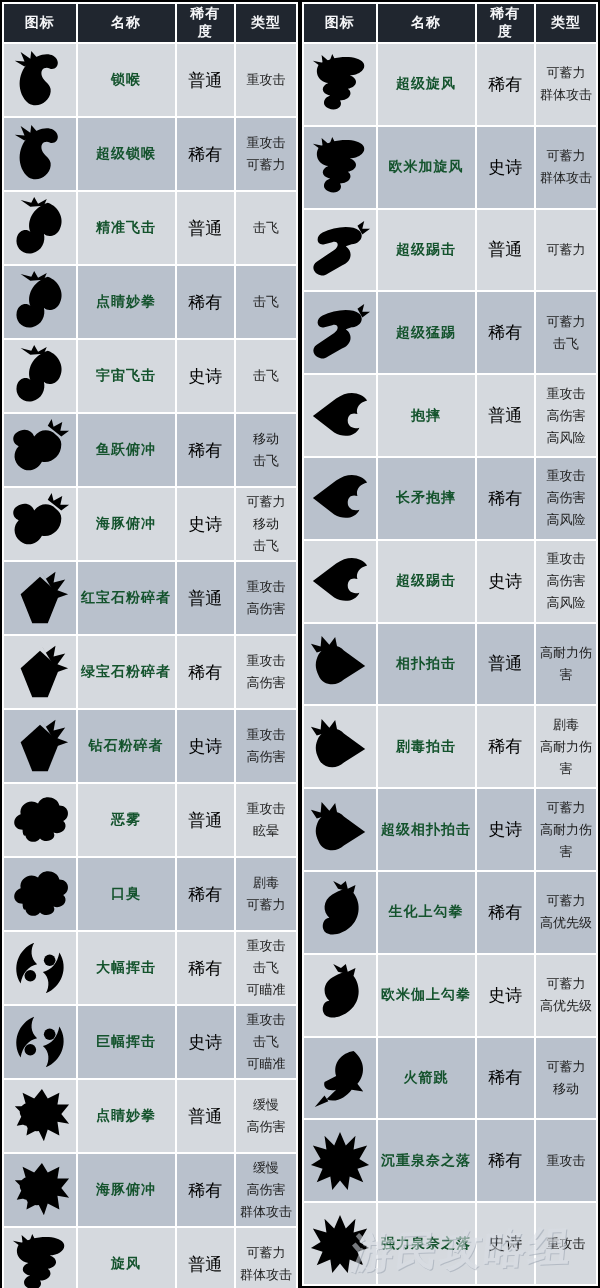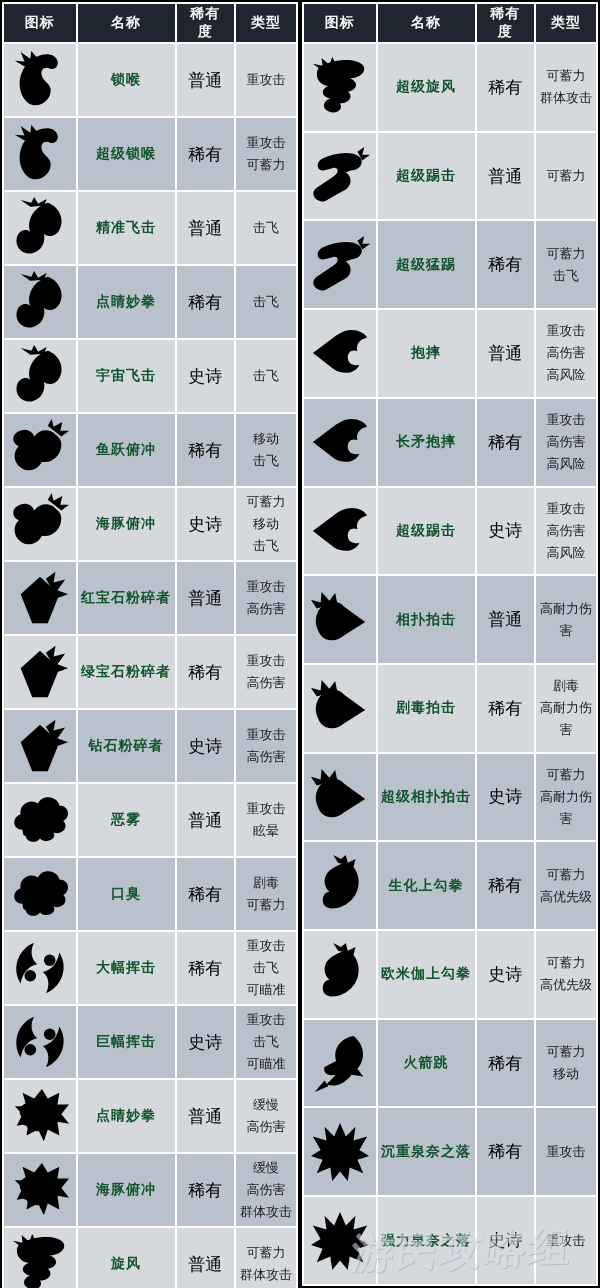--- a/index.html
+++ b/index.html
@@ -374,20 +374,33 @@
               <use href="#tornado-icon"></use>
             </svg>
           </td>
           <td class="name-cell">超级旋风</td>
           <td class="rarity-cell">稀有</td>
           <td class="type-cell">
             <span class="tline">可蓄力</span>
             <span class="tline">群体攻击</span>
           </td>
         </tr>
+        <tr class="dark">
+          <td class="icon-cell">
+            <svg class="icon purple" viewBox="0 0 64 64">
+              <use href="#tornado-icon"></use>
+            </svg>
+          </td>
+          <td class="name-cell">欧米加旋风</td>
+          <td class="rarity-cell">史诗</td>
+          <td class="type-cell">
+            <span class="tline">可蓄力</span>
+            <span class="tline">群体攻击</span>
+          </td>
+        </tr>
         <tr class="light">
           <td class="icon-cell">
             <svg class="icon green" viewBox="0 0 64 64">
               <use href="#kick-icon"></use>
             </svg>
           </td>
           <td class="name-cell">超级踢击</td>
           <td class="rarity-cell">普通</td>
           <td class="type-cell">
             <span class="tline">可蓄力</span>

